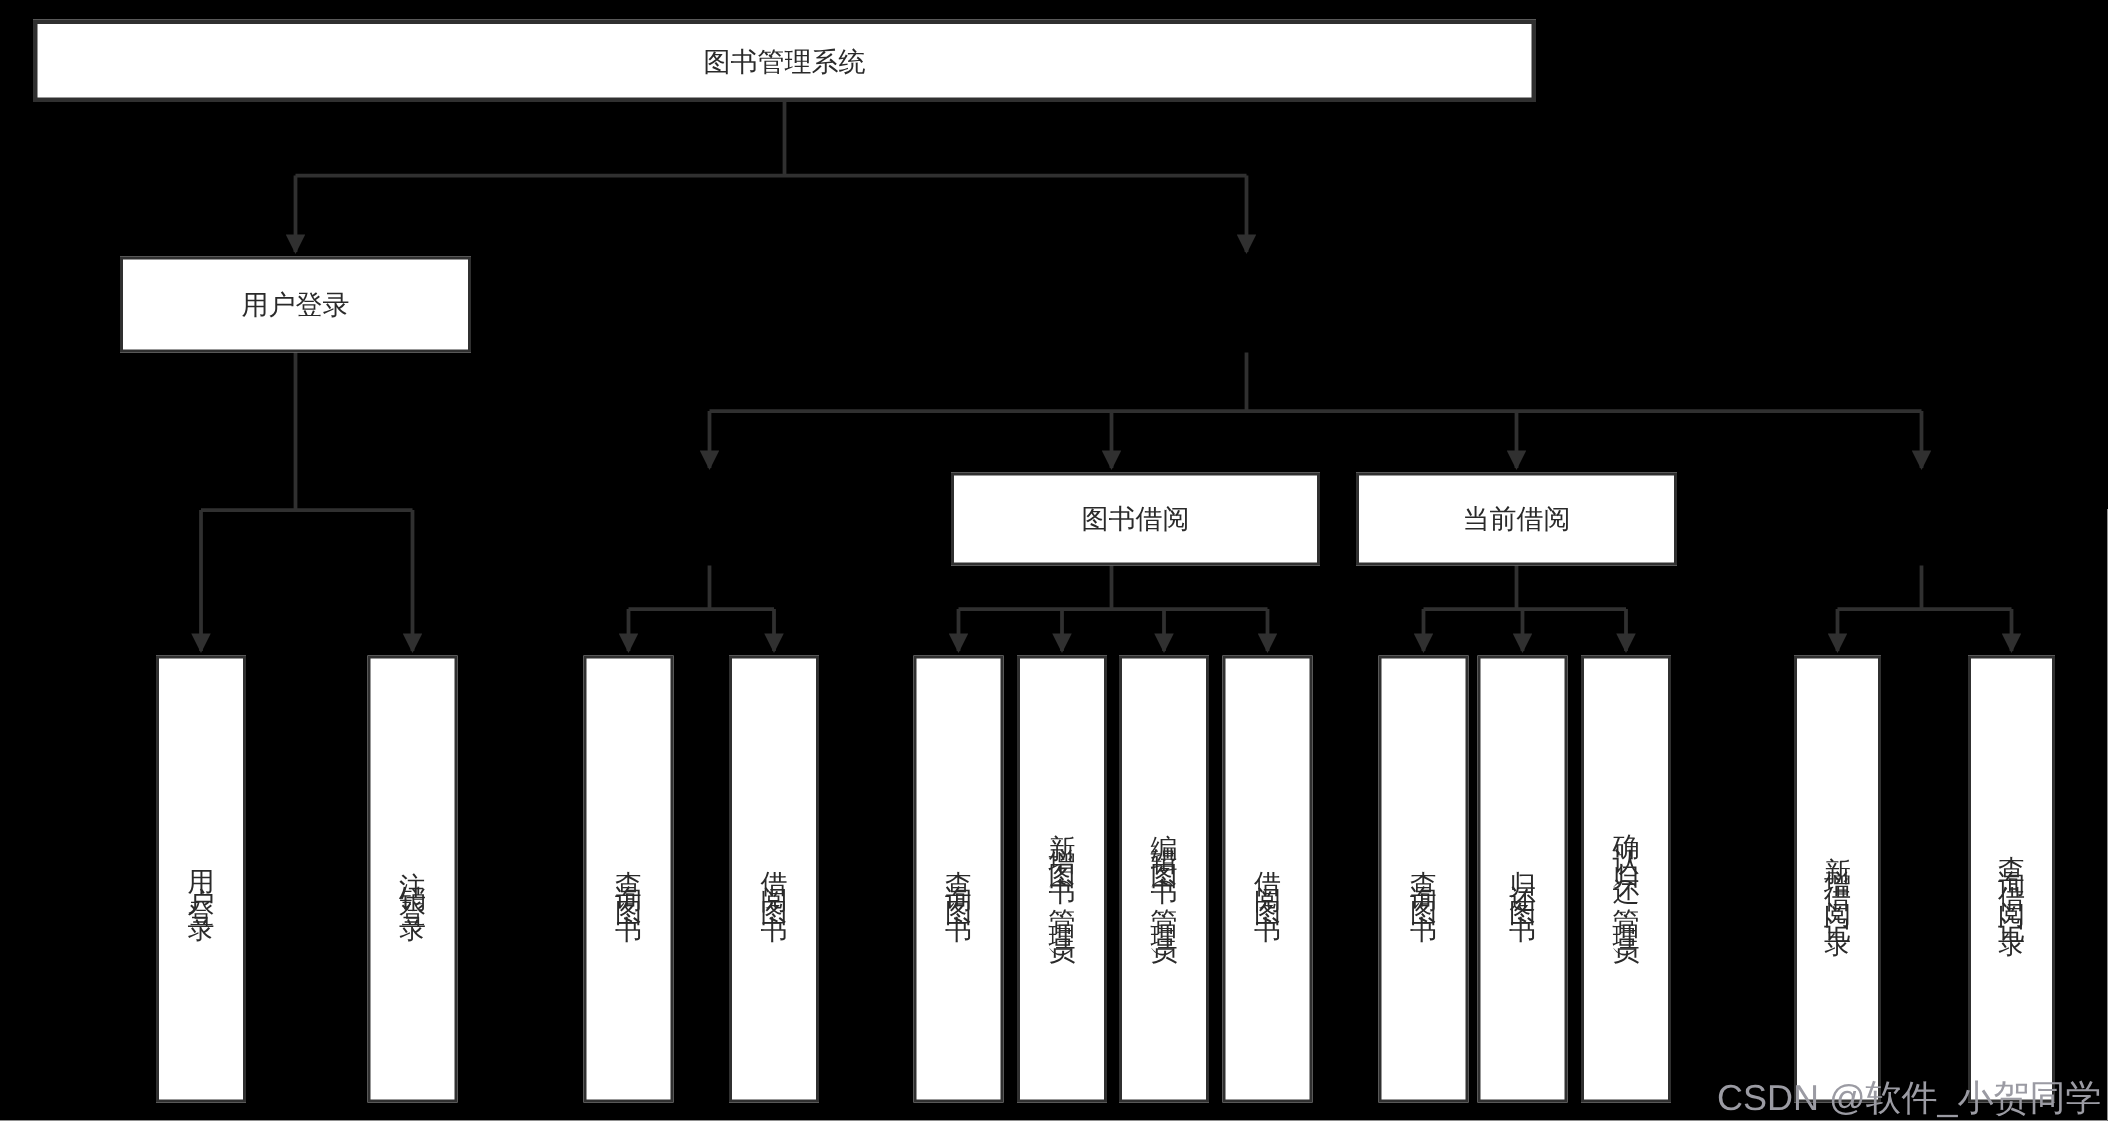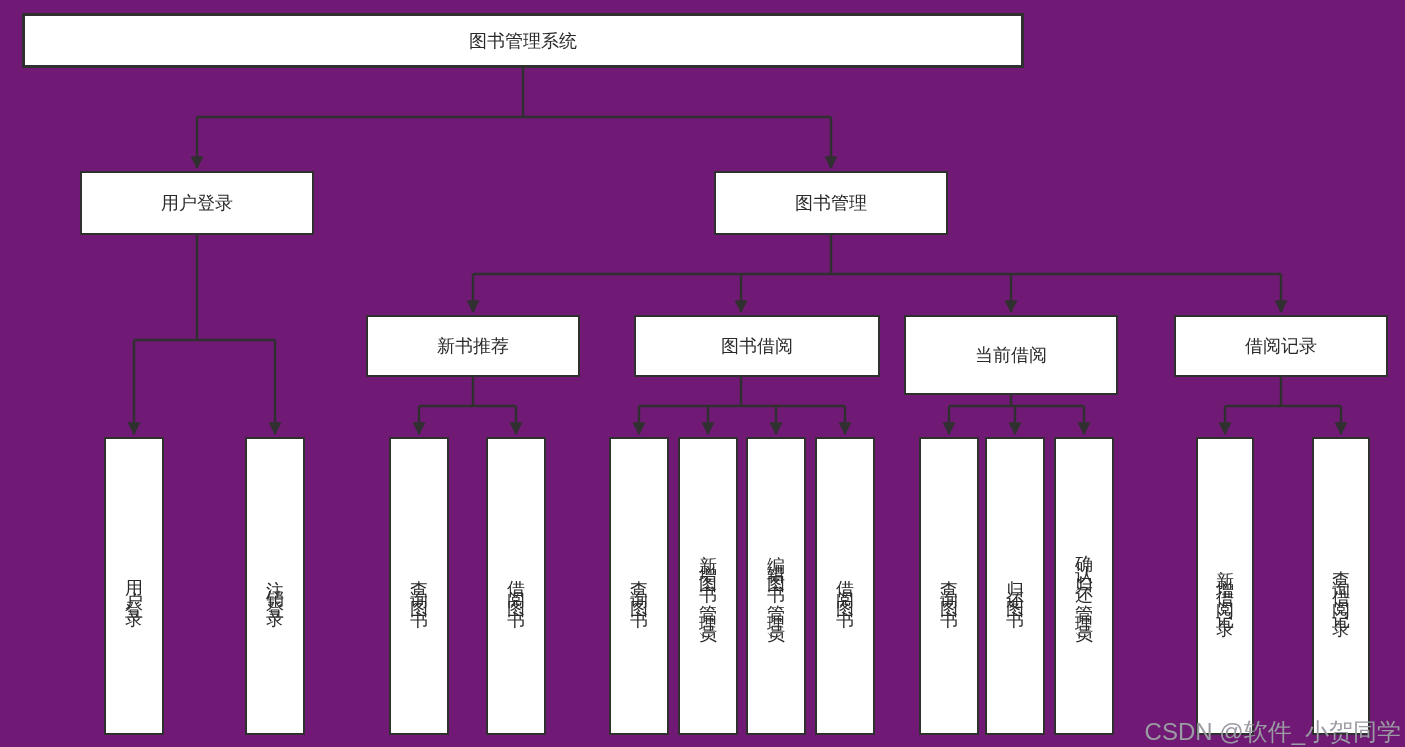--- a/index.html
+++ b/index.html
@@ -1,19 +1,19 @@
 <!DOCTYPE html>
 <html><head>
 <meta charset="utf-8">
 <style>
   html,body{margin:0;padding:0;background:#ffffff;}
   .stage{
     position:relative;
     width:1405px;height:747px;
-    background:#701a75;
+    background:#000000;
     font-family:"Liberation Sans","DejaVu Sans",sans-serif;
     overflow:hidden;
   }
   .wires{position:absolute;left:0;top:0;width:1405px;height:747px;}
   .box{
     position:absolute;
     box-sizing:border-box;
     background:#ffffff;
     border:2px solid #303030;
     color:#2a2a2a;
@@ -28,21 +28,21 @@
     text-orientation:mixed;
     letter-spacing:10px;
     line-height:1;
   }
   
   #b-root   {left:22px;  top:13px;  width:1002px; height:55px;}
   #b-login  {left:80px;  top:171px; width:234px;  height:64px;}
   #b-mgmt   {left:714px; top:171px; width:234px;  height:64px;}
   #b-new    {left:366px; top:315px; width:214px;  height:62px;}
   #b-borrow {left:634px; top:315px; width:246px;  height:62px;}
-  #b-current{left:904px; top:315px; width:214px;  height:80px;}
+  #b-current{left:904px; top:315px; width:214px;  height:62px;}
   #b-record {left:1174px;top:315px; width:214px;  height:62px;}
   
   .leaf{top:437px;height:298px;width:60px;}
   #l-userlogin {left:104px;}
   #l-logout    {left:245px;}
   #l-query-a   {left:389px;}
   #l-borrow-a  {left:486px;}
   #l-query-b   {left:609px;}
   #l-add-book  {left:678px;}
   #l-edit-book {left:746px;}
@@ -105,26 +105,23 @@
 
       <path d="M1281,377 V406 M1225,406 H1341"></path>
       <path d="M1225,406 V434" marker-end="url(#arr)"></path>
       <path d="M1341,406 V434" marker-end="url(#arr)"></path>
     </g>
   </svg>
 
   <div class="box root" id="b-root">图书管理系统</div>
 
   <div class="box" id="b-login">用户登录</div>
-  <div class="box" id="b-mgmt">图书管理</div>
 
-  <div class="box" id="b-new">新书推荐</div>
   <div class="box" id="b-borrow">图书借阅</div>
   <div class="box" id="b-current">当前借阅</div>
-  <div class="box" id="b-record">借阅记录</div>
 
   <div class="box v leaf" id="l-userlogin">用户登录</div>
   <div class="box v leaf" id="l-logout">注销登录</div>
 
   <div class="box v leaf" id="l-query-a">查询图书</div>
   <div class="box v leaf" id="l-borrow-a">借阅图书</div>
 
   <div class="box v leaf" id="l-query-b">查询图书</div>
   <div class="box v leaf" id="l-add-book">新增图书（管理员）</div>
   <div class="box v leaf" id="l-edit-book">编辑图书（管理员）</div>

